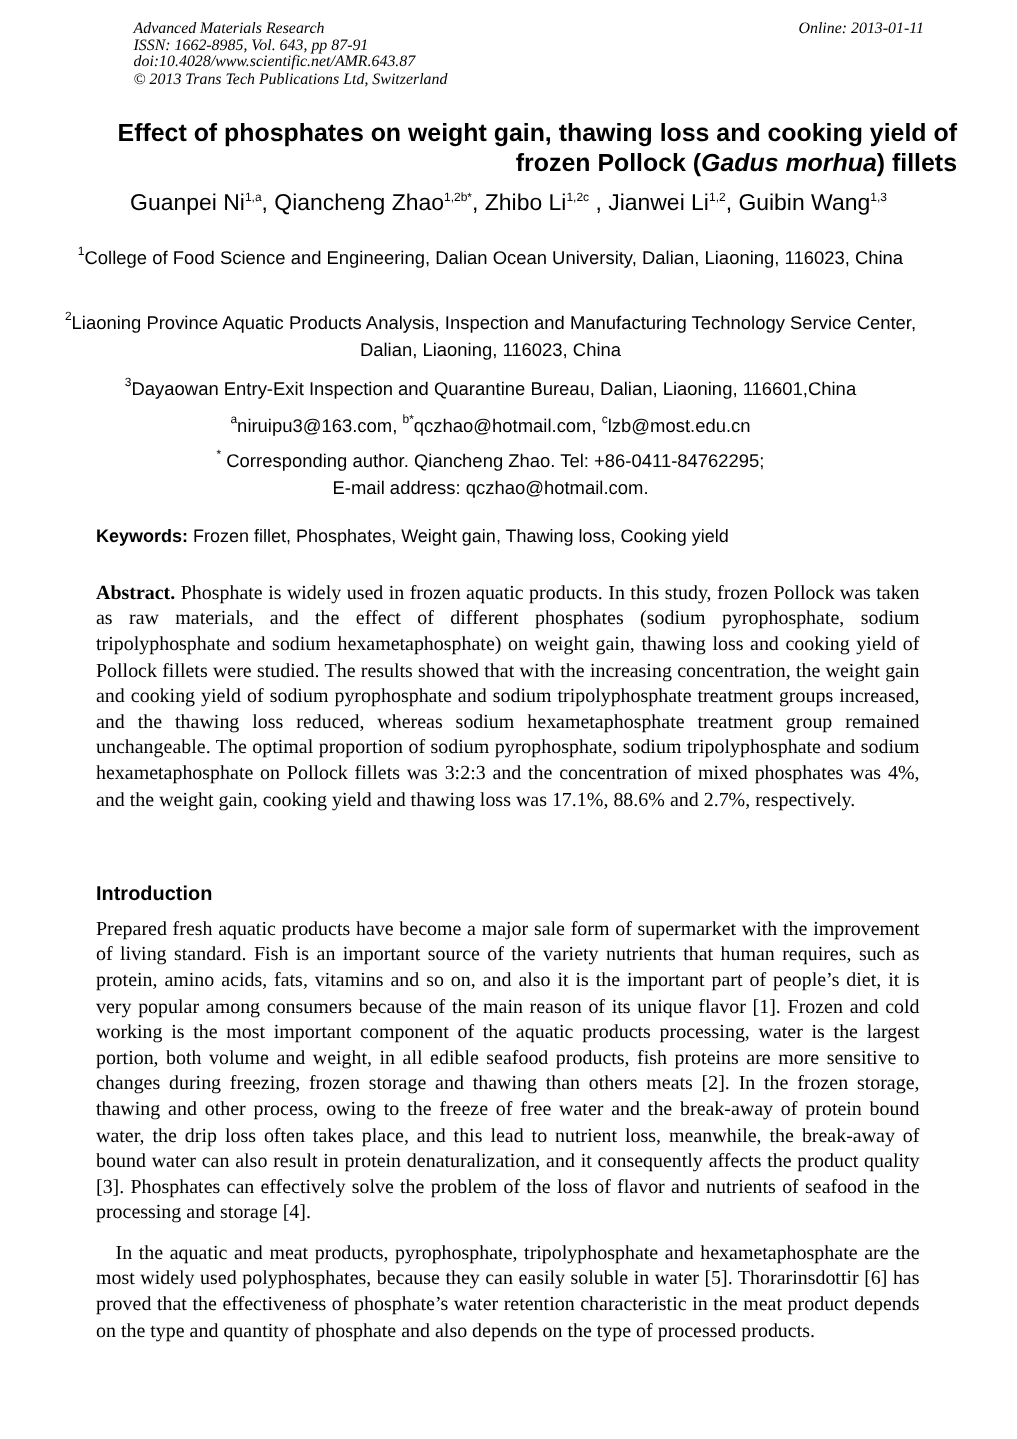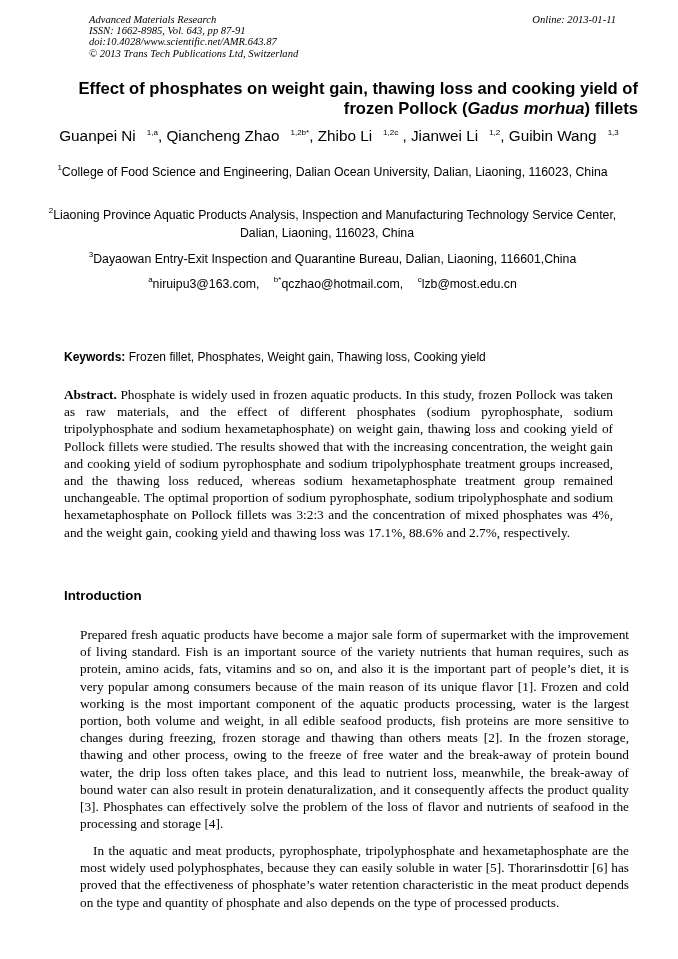--- a/index.html
+++ b/index.html
@@ -2,36 +2,36 @@
 <html><head>
 <meta charset="utf-8">
 <style>
   html, body { margin:0; padding:0; background:#ffffff; }
   body { width:678px; height:959px; position:relative; overflow:hidden; color:#000; }
   .hdr { position:absolute; font-family:"Liberation Serif", serif; font-style:italic; font-size:10.6px; line-height:11.2px; }
   .hdr-left { left:44px; top:14px;margin-left:45px; }
   .hdr-right { right:62px; top:14px;text-align:center; }
   .title { position:absolute; left:40px; width:598px; top:79px; text-align:right; font-family:"Liberation Sans", sans-serif; font-weight:bold; font-size:16.6px; line-height:20px; }
   .authors { position:absolute; left:40px; width:598px; top:126px; text-align:center; font-family:"Liberation Sans", sans-serif; font-size:15.3px; line-height:20px; }
-  .authors sup, .aff sup, .emails sup, .corr sup { font-size:8px; vertical-align:6px; line-height:0;padding-left:11px; }
+  .authors sup, .aff sup, .emails sup, .corr sup { font-size:8px; vertical-align:6px; line-height:0; }
   .aff { position:absolute; left:28px; width:598px; text-align:center; font-family:"Liberation Sans", sans-serif; font-size:12.3px; line-height:18px; }
   .aff1 { top:163px; }
   .aff2 { top:206px; }
   .aff3 { top:250px; }
   .emails { top:275px; }
   .corr { top:298px; }
   .keywords { position:absolute; left:64px; top:349px; font-family:"Liberation Sans", sans-serif; font-size:12px; line-height:16px; }
   .keywords b { font-weight:bold; }
   .body-text { position:absolute; left:64px; width:549px; font-family:"Liberation Serif", serif; font-size:13.3px; line-height:17.2px; text-align:justify; }
   .abstract { top:386px; }
   .abstract b { font-weight:bold; }
   .intro-h { position:absolute; left:64px; top:588px; font-family:Liberation Sans, sans-serif; font-weight:bold; font-size:13.3px; }
   .intro1 { top:610px; }
   .intro2 { top:826px; text-indent:13px; }
-  p { margin:16px; }
+  p { margin:0; }
 </style>
 </head>
 <body>
 
 <div class="hdr hdr-left">
   <div>Advanced Materials Research</div>
   <div>ISSN: 1662-8985, Vol. 643, pp 87-91</div>
   <div>doi:10.4028/www.scientific.net/AMR.643.87</div>
   <div>© 2013 Trans Tech Publications Ltd, Switzerland</div>
 </div>
@@ -45,20 +45,22 @@
 
 <div class="aff aff1"><sup>1</sup><span>College of Food Science and Engineering, Dalian Ocean University, Dalian, Liaoning, 116023, China</span></div>
 <div class="aff aff2"><sup>2</sup><span>Liaoning Province Aquatic Products Analysis, Inspection and Manufacturing Technology Service Center, Dalian, Liaoning, 116023, China</span></div>
 <div class="aff aff3"><sup>3</sup><span>Dayaowan Entry-Exit Inspection and Quarantine Bureau, Dalian, Liaoning, 116601,China</span></div>
 
 <div class="aff emails">
   <sup>a</sup><span>niruipu3@163.com</span><span>, </span><sup>b*</sup><span>qczhao@hotmail.com</span><span>, </span><sup>c</sup><span>lzb@most.edu.cn</span>
 </div>
 
 <div class="aff corr">
+  <div><sup>*</sup><span> Corresponding author. Qiancheng Zhao. Tel: +86-0411-84762295;</span></div>
+  <div>E-mail address: qczhao@hotmail.com.</div>
 </div>
 
 <div class="keywords"><b>Keywords:</b><span> Frozen fillet, Phosphates, Weight gain, Thawing loss, Cooking yield</span></div>
 
 <div class="body-text abstract"><b>Abstract.</b><span> Phosphate is widely used in frozen aquatic products. In this study, frozen Pollock was taken as raw materials, and the effect of different phosphates (sodium pyrophosphate, sodium tripolyphosphate and sodium hexametaphosphate) on weight gain, thawing loss and cooking yield of Pollock fillets were studied. The results showed that with the increasing concentration, the weight gain and cooking yield of sodium pyrophosphate and sodium tripolyphosphate treatment groups increased, and the thawing loss reduced, whereas sodium hexametaphosphate treatment group remained unchangeable. The optimal proportion of sodium pyrophosphate, sodium tripolyphosphate and sodium hexametaphosphate on Pollock fillets was 3:2:3 and the concentration of mixed phosphates was 4%, and the weight gain, cooking yield and thawing loss was 17.1%, 88.6% and 2.7%, respectively.</span></div>
 
 <div class="intro-h">Introduction</div>
 
 <p class="body-text intro1">Prepared fresh aquatic products have become a major sale form of supermarket with the improvement of living standard. Fish is an important source of the variety nutrients that human requires, such as protein, amino acids, fats, vitamins and so on, and also it is the important part of people’s diet, it is very popular among consumers because of the main reason of its unique flavor [1]. Frozen and cold working is the most important component of the aquatic products processing, water is the largest portion, both volume and weight, in all edible seafood products, fish proteins are more sensitive to changes during freezing, frozen storage and thawing than others meats [2]. In the frozen storage, thawing and other process, owing to the freeze of free water and the break-away of protein bound water, the drip loss often takes place, and this lead to nutrient loss, meanwhile, the break-away of bound water can also result in protein denaturalization, and it consequently affects the product quality [3]. Phosphates can effectively solve the problem of the loss of flavor and nutrients of seafood in the processing and storage [4].</p>
 <p class="body-text intro2">In the aquatic and meat products, pyrophosphate, tripolyphosphate and hexametaphosphate are the most widely used polyphosphates, because they can easily soluble in water [5]. Thorarinsdottir [6] has proved that the effectiveness of phosphate’s water retention characteristic in the meat product depends on the type and quantity of phosphate and also depends on the type of processed products.</p>

